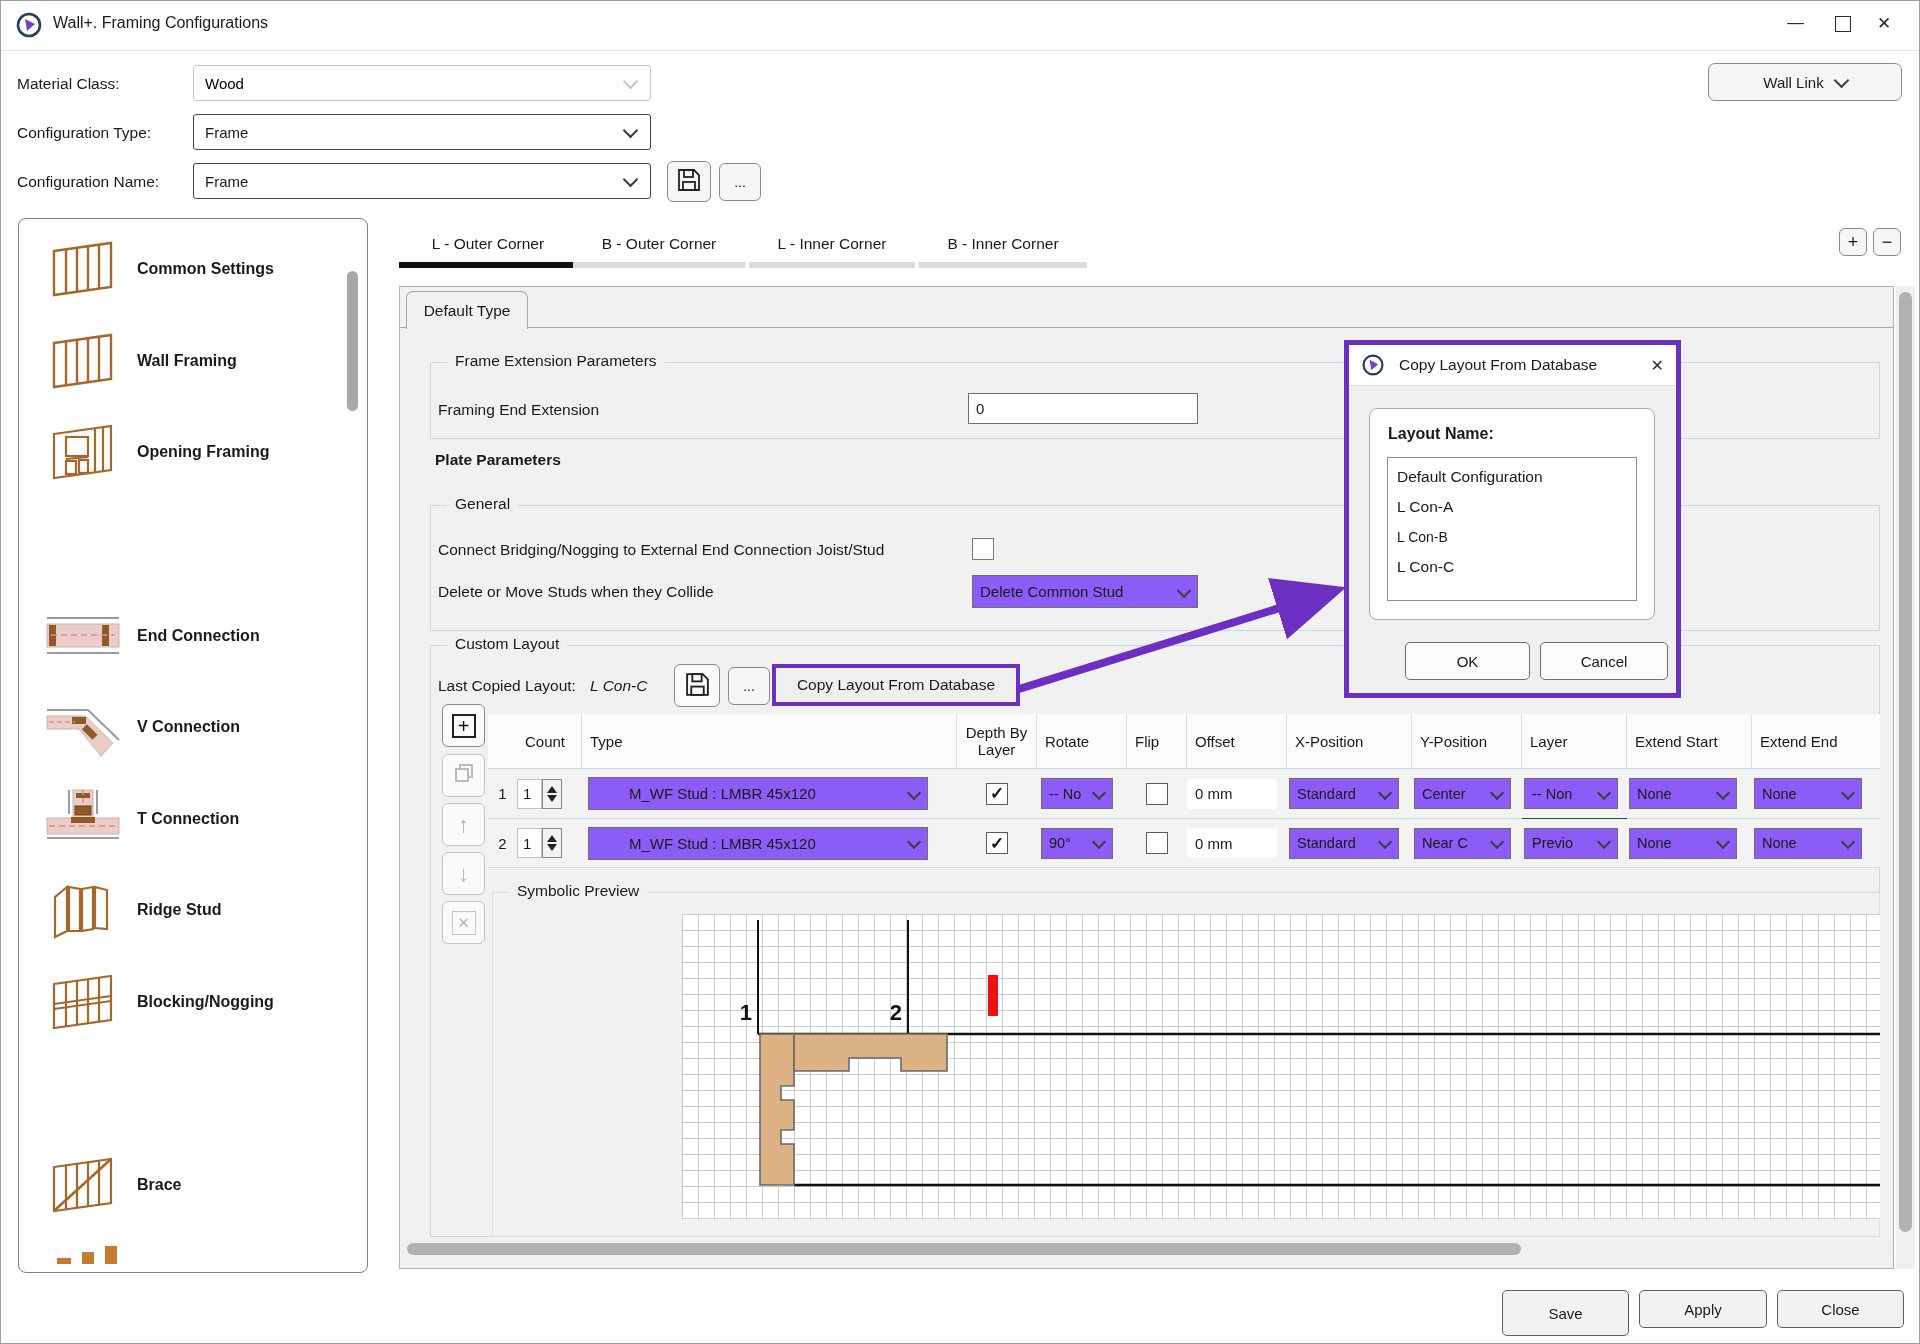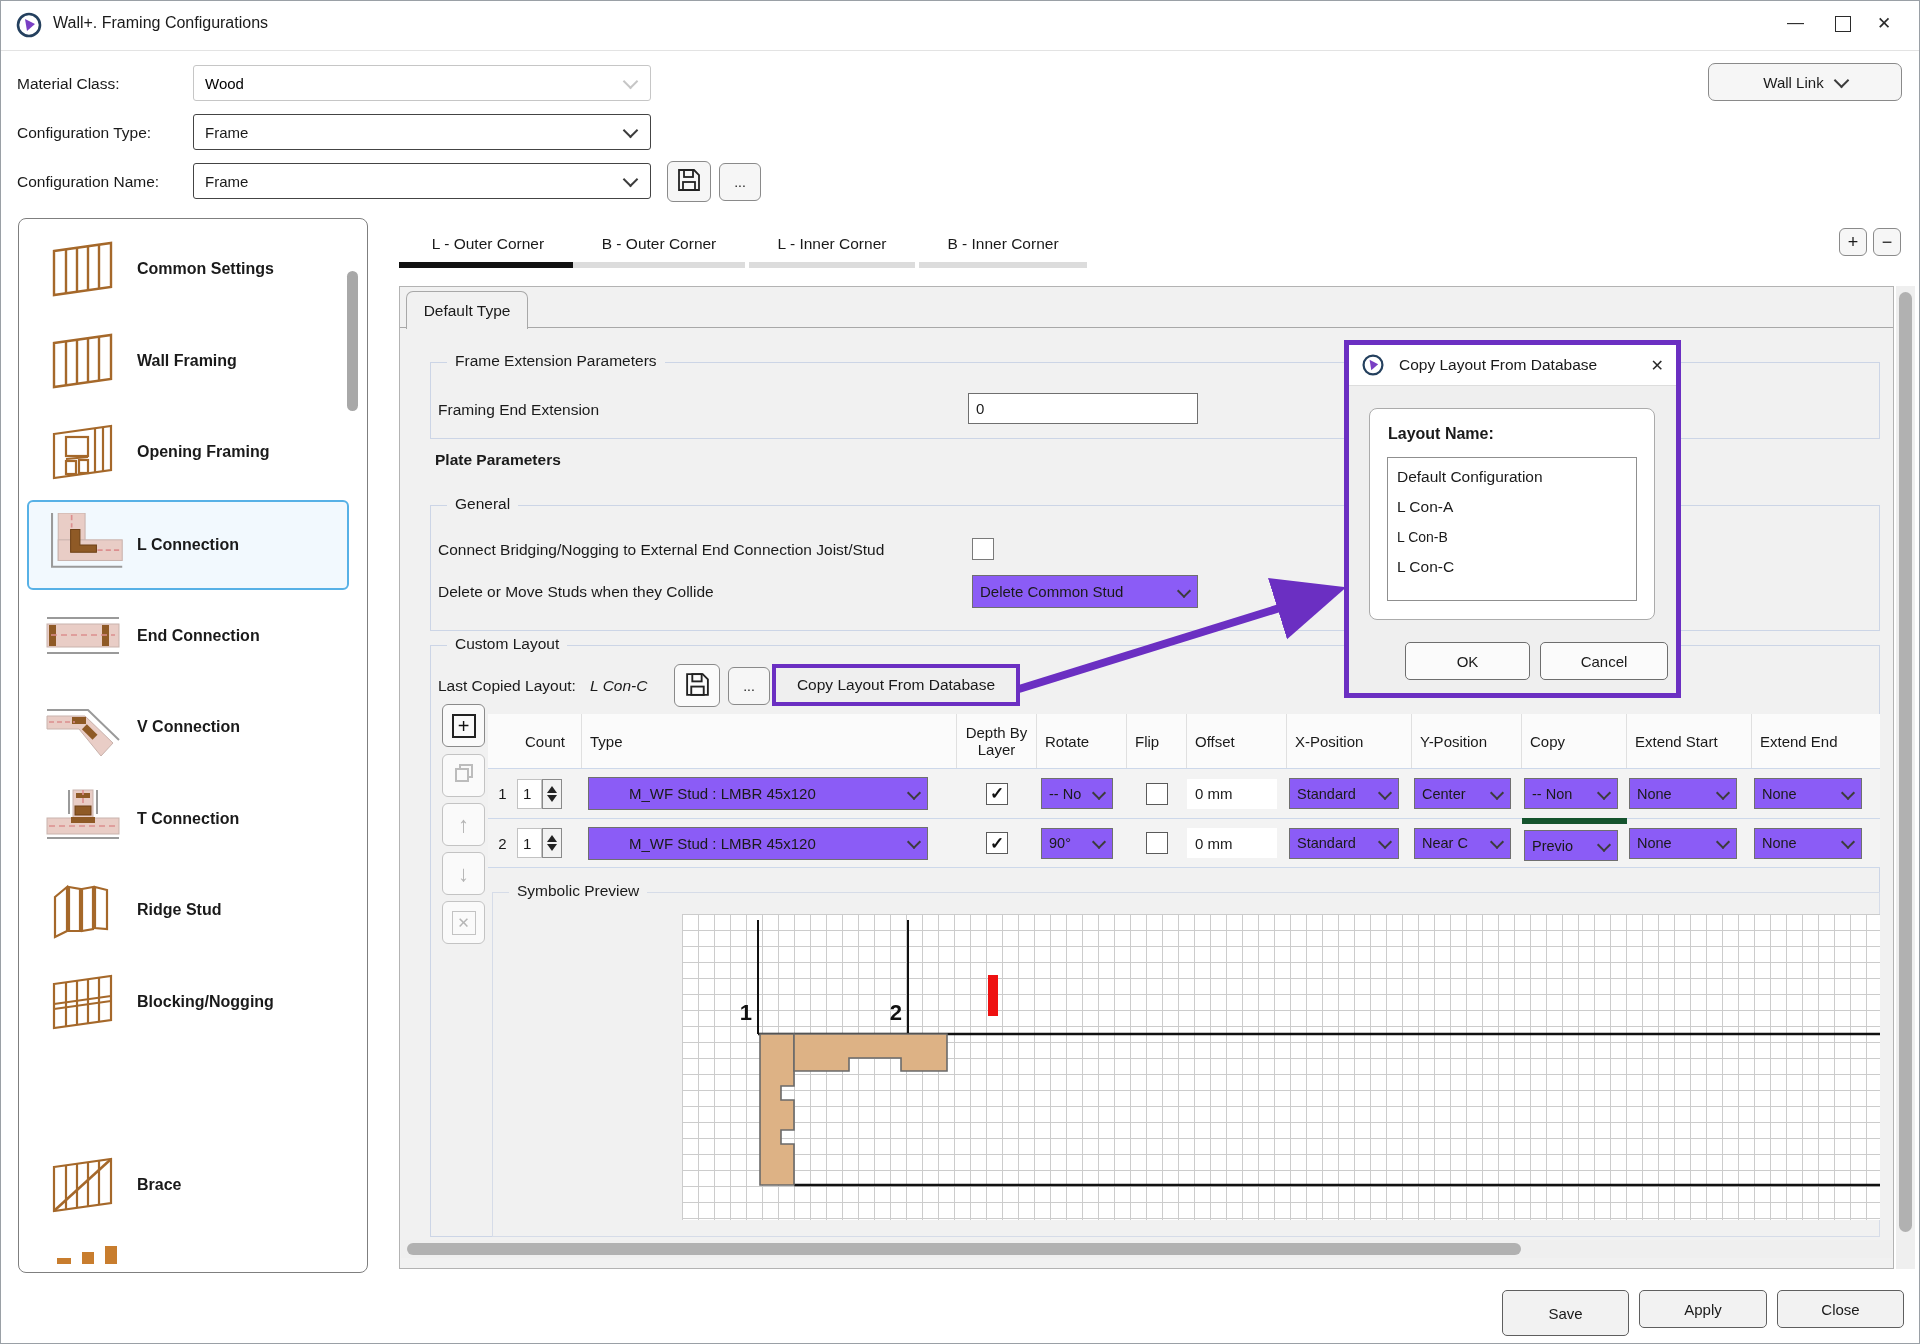--- a/index.html
+++ b/index.html
@@ -145,33 +145,20 @@
           <line x1="50" y1="7.2" x2="50" y2="51.5"></line>
             <line x1="58" y1="6.1" x2="58" y2="50.4"></line>
           <line x1="21" y1="38" x2="43" y2="36"></line>
           <rect x="21" y="40" width="10" height="13"></rect>
             <rect x="34" y="39" width="9" height="13"></rect>
         </svg>
       </span>
       <span class="side-label">Opening Framing</span>
     </div>
 
-    <div class="abs side-item selected" style="left:8px;top:281px;width:322px;height:90px;">
-      <span class="side-icon">
-        <svg width="80" height="64" viewBox="0 0 76 62">
-          <rect x="14" y="0" width="26" height="46" fill="#e9cdc6" stroke="#c9b3ad"></rect>
-          <rect x="14" y="26" width="62" height="20" fill="#e9cdc6" stroke="#c9b3ad"></rect>
-          <path d="M8,0 V52 H76" fill="none" stroke="#9a9a9a" stroke-width="2"></path>
-          <path d="M26,16 h9 v15 h16 v7 h-25 z" fill="#8f5a26" stroke="#6e4116"></path>
-          <line x1="27" y1="2" x2="27" y2="14" stroke="#dc8f8f" stroke-width="1.6" stroke-dasharray="5,3"></line>
-          <line x1="52" y1="36" x2="74" y2="36" stroke="#dc8f8f" stroke-width="1.6" stroke-dasharray="5,3"></line>
-        </svg>
-      </span>
-      <span class="side-label">L Connection</span>
-    </div>
 
     <div class="abs side-item" style="left:8px;top:373px;width:322px;height:88px;">
       <span class="side-icon">
         <svg width="80" height="62" viewBox="0 0 76 62">
           <rect x="2" y="19" width="72" height="23" fill="#e9cdc6" stroke="#c9b3ad"></rect>
           <line x1="2" y1="13" x2="74" y2="13" stroke="#9a9a9a" stroke-width="2"></line>
           <line x1="2" y1="48" x2="74" y2="48" stroke="#9a9a9a" stroke-width="2"></line>
           <rect x="4" y="20" width="7" height="21" fill="#8f5a26"></rect>
           <rect x="57" y="20" width="7" height="21" fill="#8f5a26"></rect>
           <line x1="6" y1="30" x2="70" y2="30" stroke="#dc8f8f" stroke-width="1.6" stroke-dasharray="6,4"></line>
@@ -380,21 +367,21 @@
       <div class="hdr-cell">
           <span>Offset</span>
         </div>
       <div class="hdr-cell">
           <span>X-Position</span>
         </div>
       <div class="hdr-cell">
           <span>Y-Position</span>
         </div>
       <div class="hdr-cell">
-          <span>Copy</span>
+          <span>Layer</span>
         </div>
       <div class="hdr-cell">
           <span>Extend Start</span>
         </div>
       <div class="hdr-cell" style="border-right:none;">
           <span>Extend End</span>
         </div>
 
       <div style="display:flex;align-items:center;justify-content:center;font-size:15px;border-top:1px solid #cdd8ea;background:#f3f3f3;">
           <span>1</span>
@@ -494,21 +481,21 @@
           <span class="ddt">Standard</span>
             <span class="chev"></span>
         </div>
       </div>
       <div style="display:flex;align-items:center;border-top:1px solid #cdd8ea;border-bottom:1px solid #cdd8ea;background:#f3f3f3;">
         <div class="dd" style="width:97px;height:31px;margin-left:2px;">
           <span class="ddt">Near C</span>
             <span class="chev"></span>
         </div>
       </div>
-      <div style="display:flex;align-items:center;border-top:6px solid #14532d;border-bottom:1px solid #cdd8ea;background:#f3f3f3;">
+      <div style="display:flex;align-items:center;border-top:1px solid #14532d;border-bottom:1px solid #cdd8ea;background:#f3f3f3;">
         <div class="dd" style="width:94px;height:31px;margin-left:2px;">
           <span class="ddt">Previo</span>
             <span class="chev"></span>
         </div>
       </div>
       <div style="display:flex;align-items:center;border-top:1px solid #cdd8ea;border-bottom:1px solid #cdd8ea;background:#f3f3f3;">
         <div class="dd" style="width:108px;height:31px;margin-left:2px;">
           <span class="ddt">None</span>
             <span class="chev"></span>
         </div>

